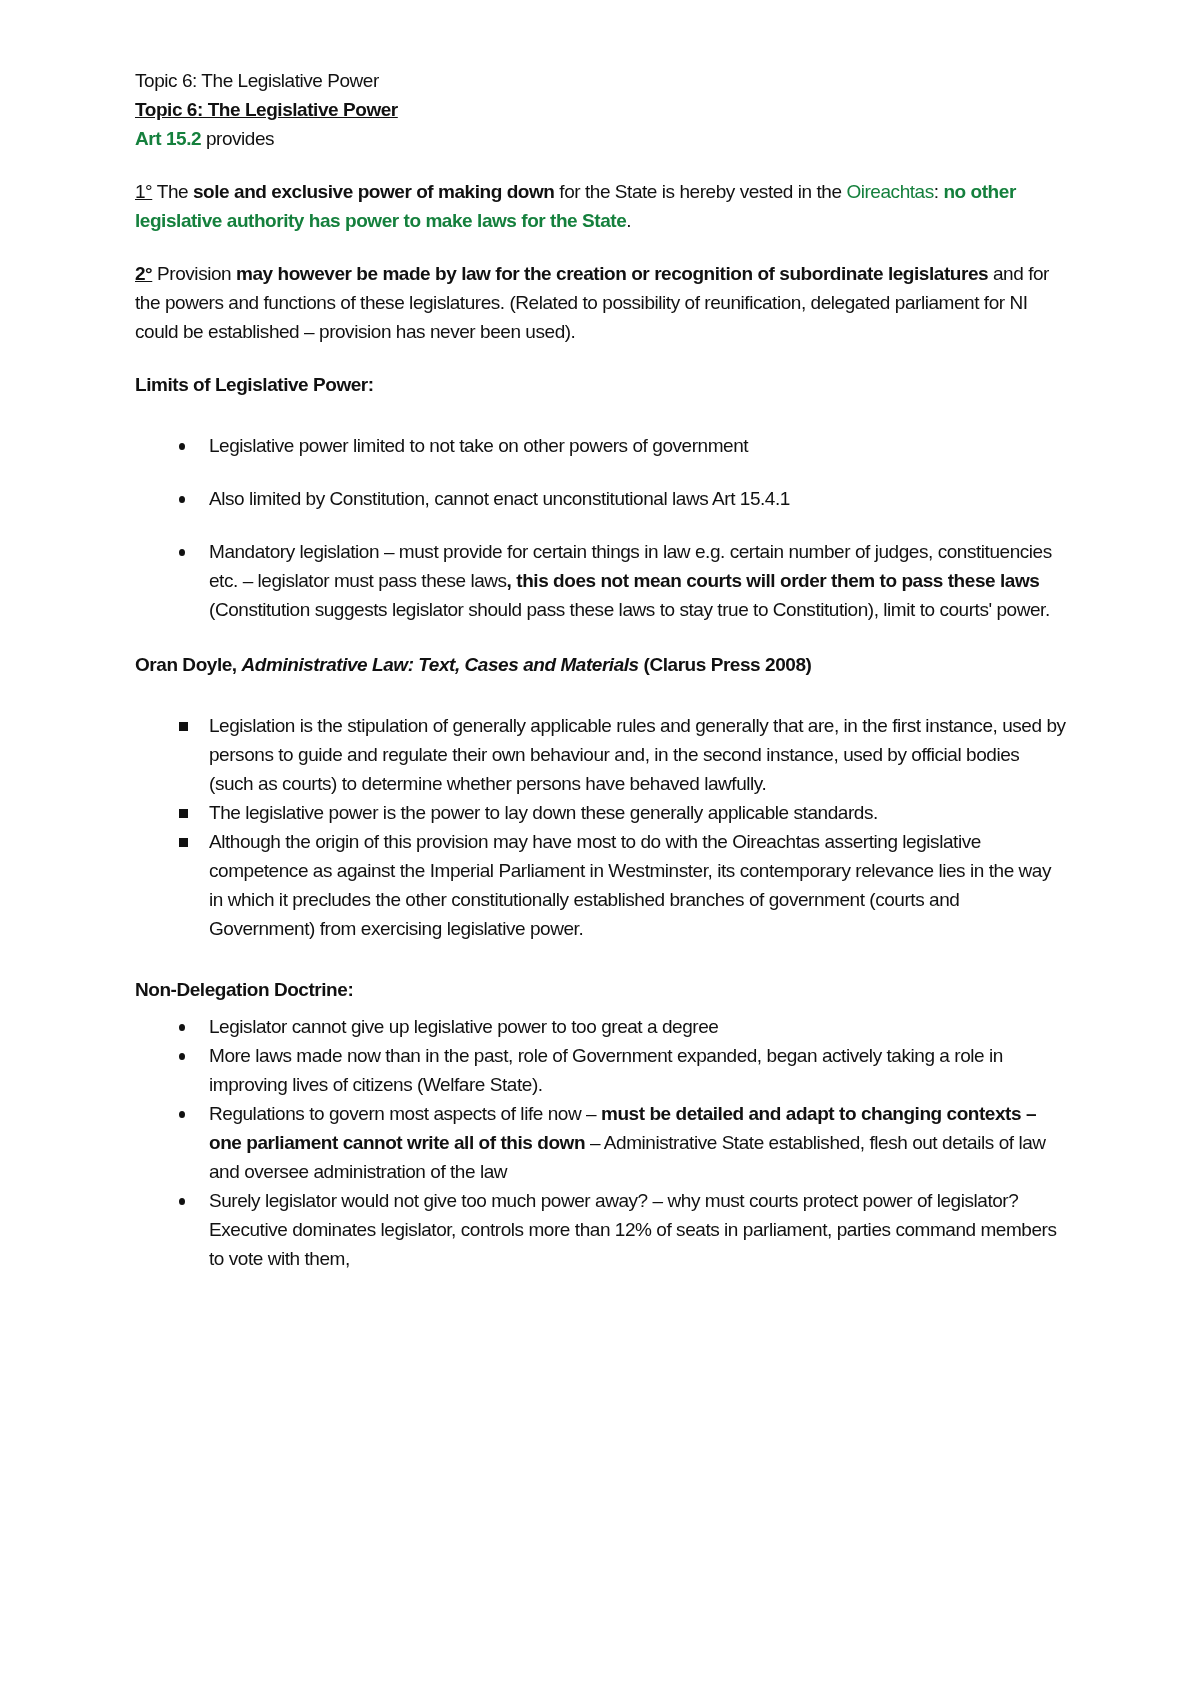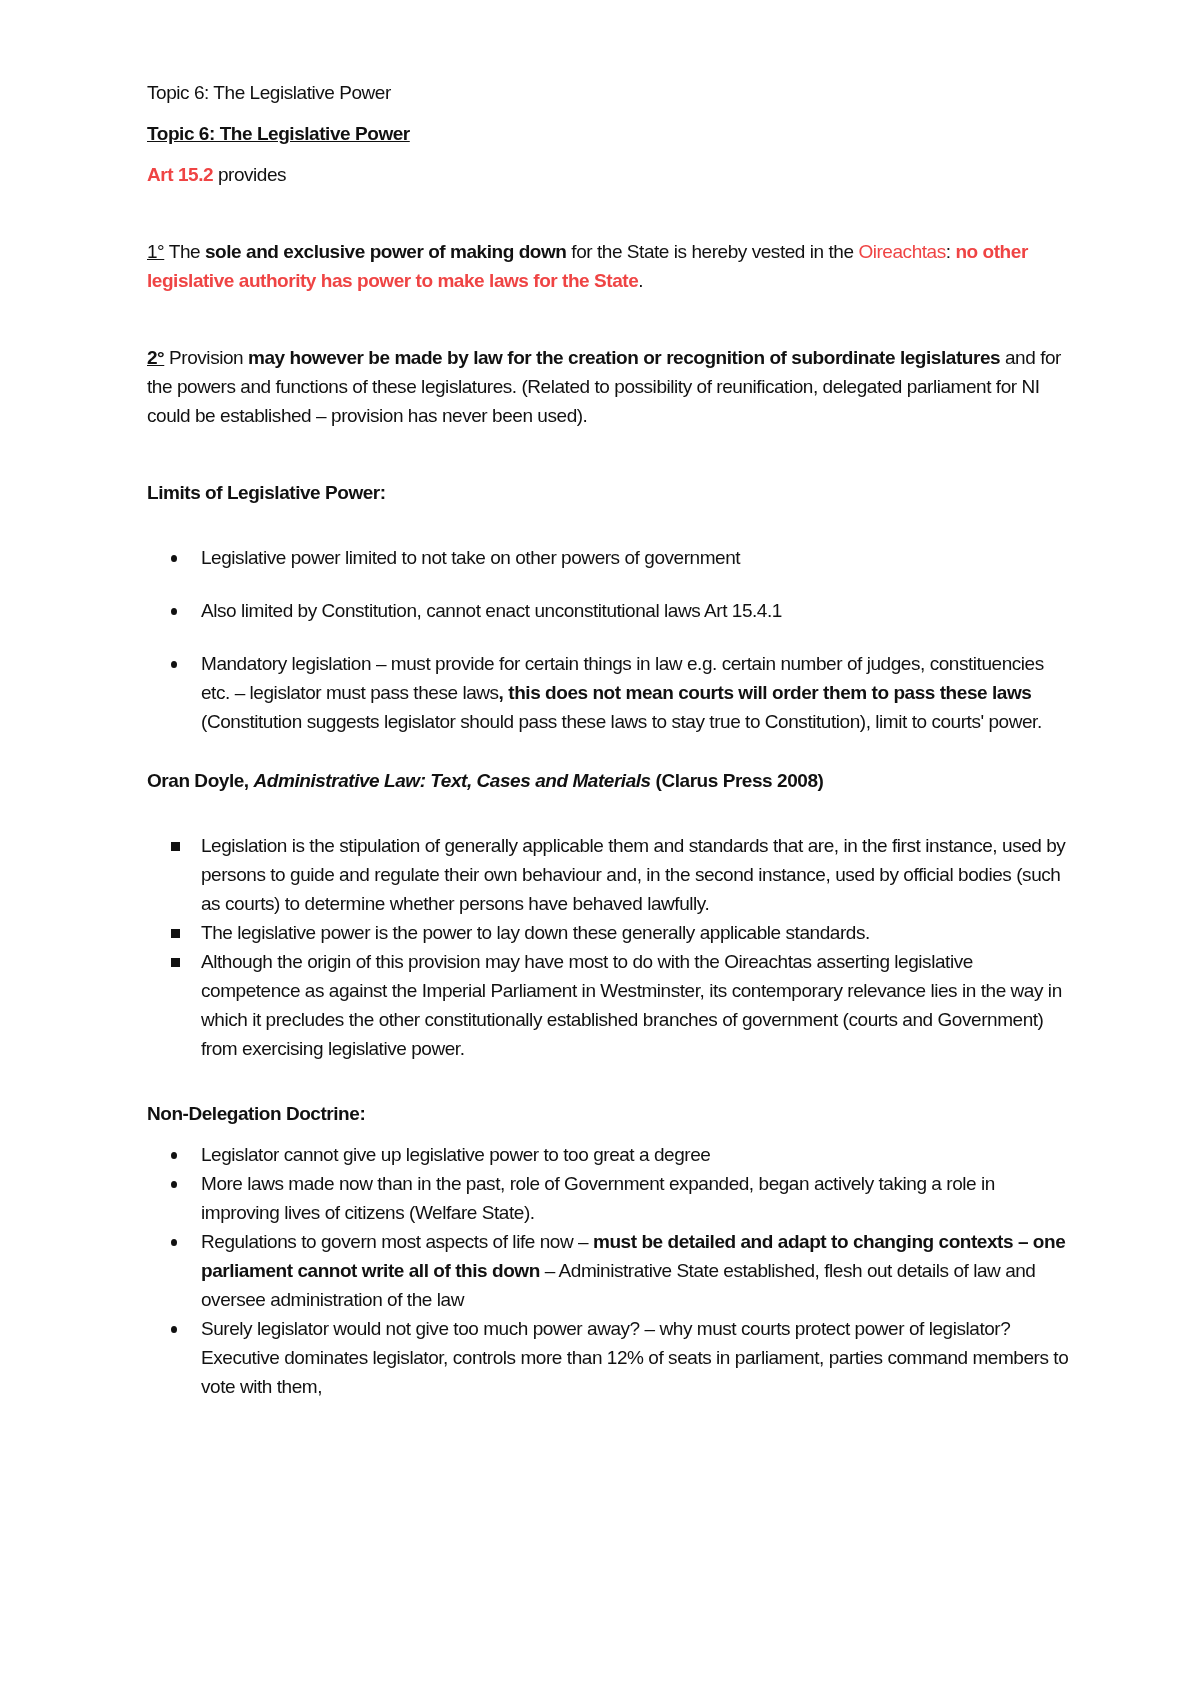--- a/index.html
+++ b/index.html
@@ -2,27 +2,27 @@
 <html><head>
   <meta charset="utf-8">
   <style>
     html, body { margin: 0; padding: 0; background: #ffffff; }
     body {
       width: 1200px; height: 1698px; position: relative; overflow: hidden;
       font-family: "Liberation Sans", sans-serif; color: #111;
     }
     .page { position: absolute; left: 135px; top: 66px; width: 940px; font-size: 19px; line-height: 29px; letter-spacing: -0.45px; }
     .header { margin: 0 0 24px 0; }
-    .p { margin: 12px; }
+    .p { margin: 0; }
     .gap { height: 24px; }
-    .red { color: #ef4444; }
+    .red { color: #15803d; }
     .b { font-weight: bold; }
     .u { text-decoration: underline; }
     .i { font-style: italic; }
-    ul { margin: 0; padding: 0; list-style: none; }
+    ul { margin: 8px; padding: 0; list-style: none; }
     ul.dot li, ul.sq li { position: relative; padding-left: 66px; }
     ul.dot li::before {
       content: ""; position: absolute; left: 36px; top: 12px;
       width: 6px; height: 7px; border-radius: 50%; background: #111;
     }
     ul.sq li::before {
       content: ""; position: absolute; left: 36px; top: 11px;
       width: 9px; height: 9px; background: #111;
     }
     ul.spaced li { margin-bottom: 24px; }
@@ -64,21 +64,21 @@
   </ul>
 
   <div style="height:18px"></div>
 
   <p class="p b">
     <span>Oran Doyle, </span><span class="i">Administrative Law: Text, Cases and Materials</span><span> (Clarus Press 2008)</span>
   </p>
   <div class="gap"></div>
 
   <ul class="sq">
-    <li>Legislation is the stipulation of generally applicable them and standards that are, in the first instance, used by persons to guide and regulate their own behaviour and, in the second instance, used by official bodies (such as courts) to determine whether persons have behaved lawfully.</li>
+    <li>Legislation is the stipulation of generally applicable rules and generally that are, in the first instance, used by persons to guide and regulate their own behaviour and, in the second instance, used by official bodies (such as courts) to determine whether persons have behaved lawfully.</li>
     <li>The legislative power is the power to lay down these generally applicable standards.</li>
     <li>Although the origin of this provision may have most to do with the Oireachtas asserting legislative competence as against the Imperial Parliament in Westminster, its contemporary relevance lies in the way in which it precludes the other constitutionally established branches of government (courts and Government) from exercising legislative power.</li>
   </ul>
 
   <div class="gap"></div>
 
   <p class="p b">Non-Delegation Doctrine:</p>
   <ul class="dot">
     <li>Legislator cannot give up legislative power to too great a degree</li>
     <li>More laws made now than in the past, role of Government expanded, began actively taking a role in improving lives of citizens (Welfare State).</li>

